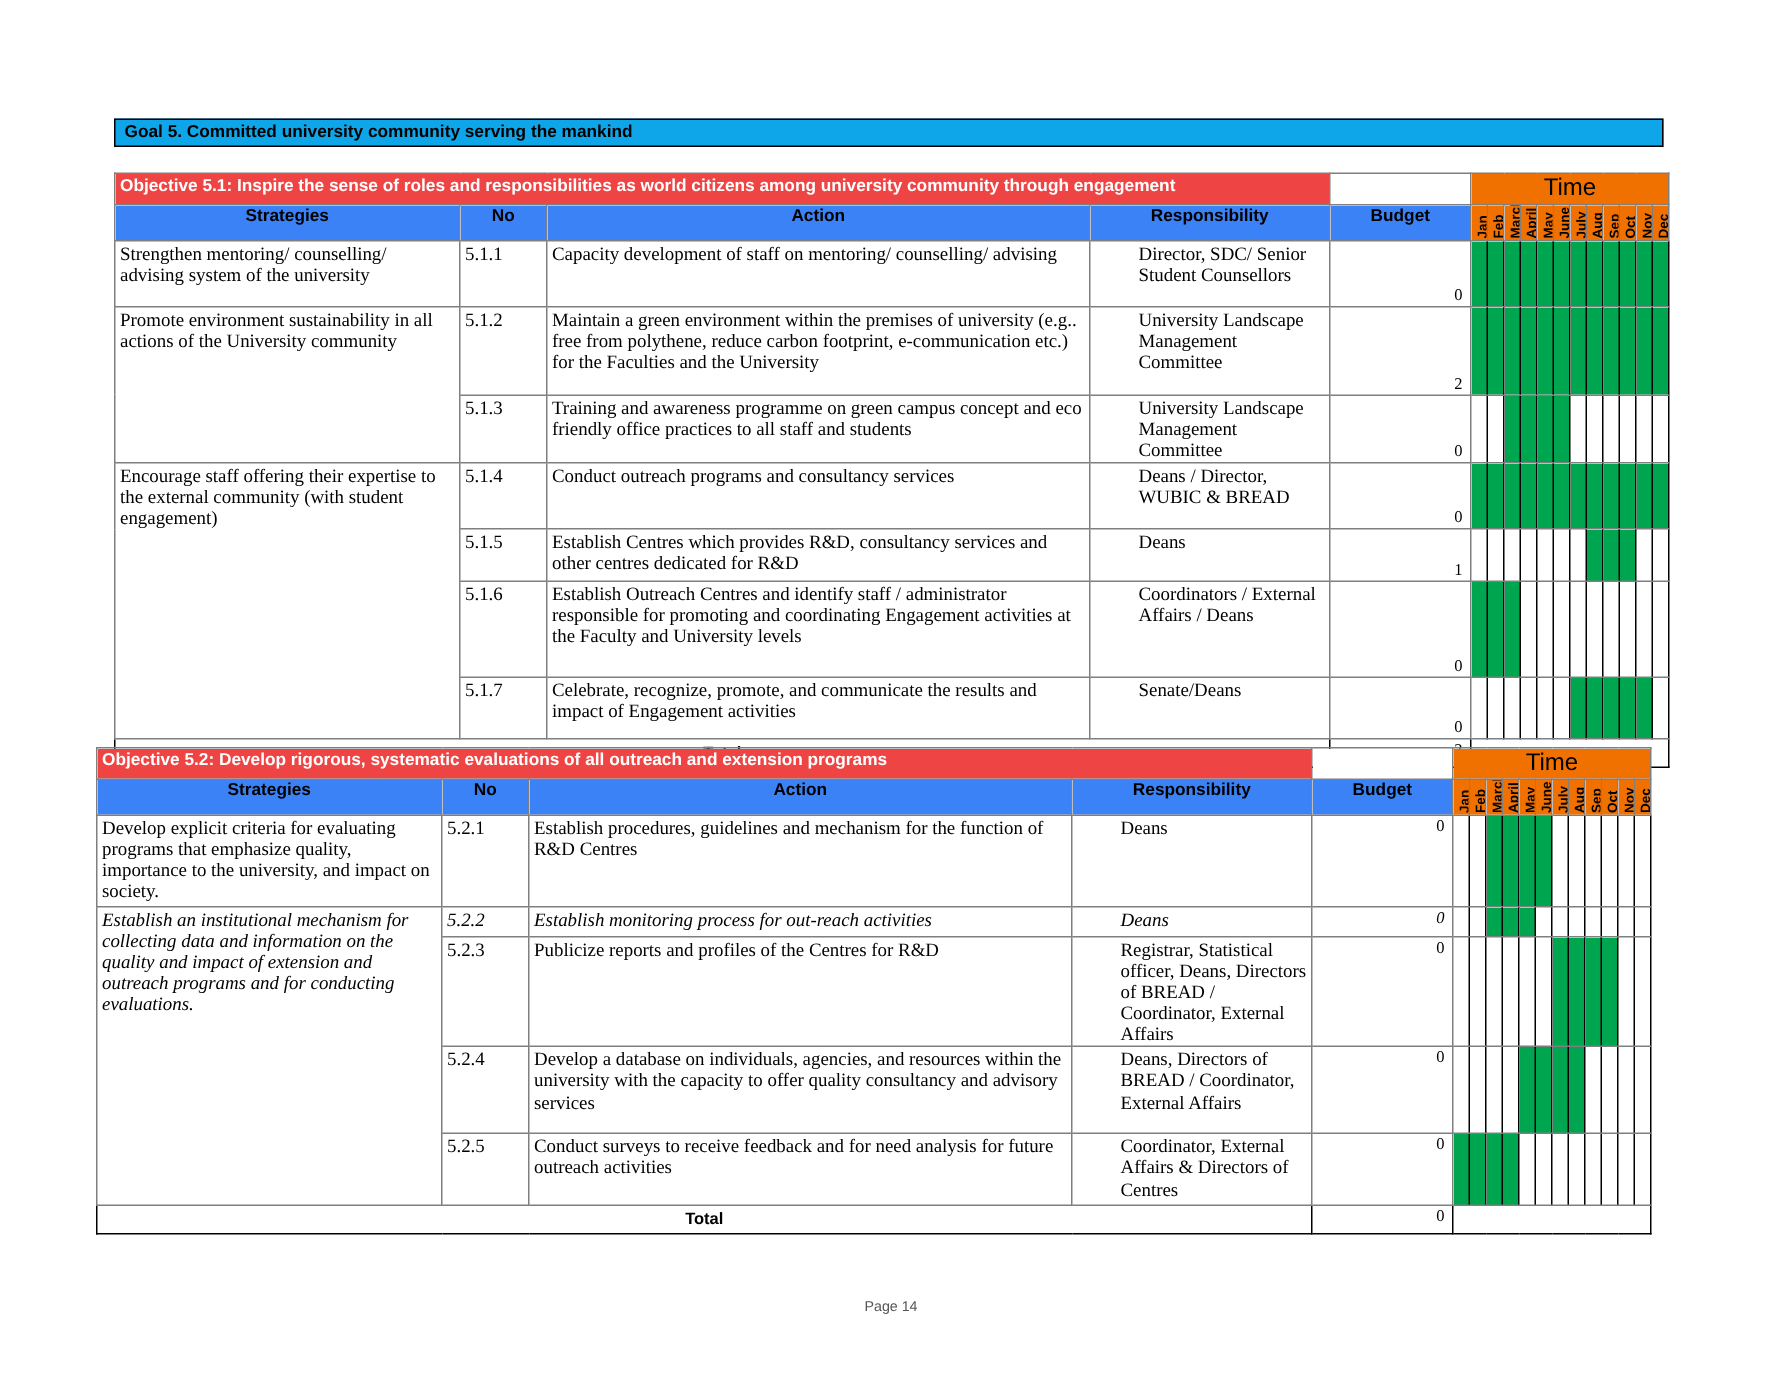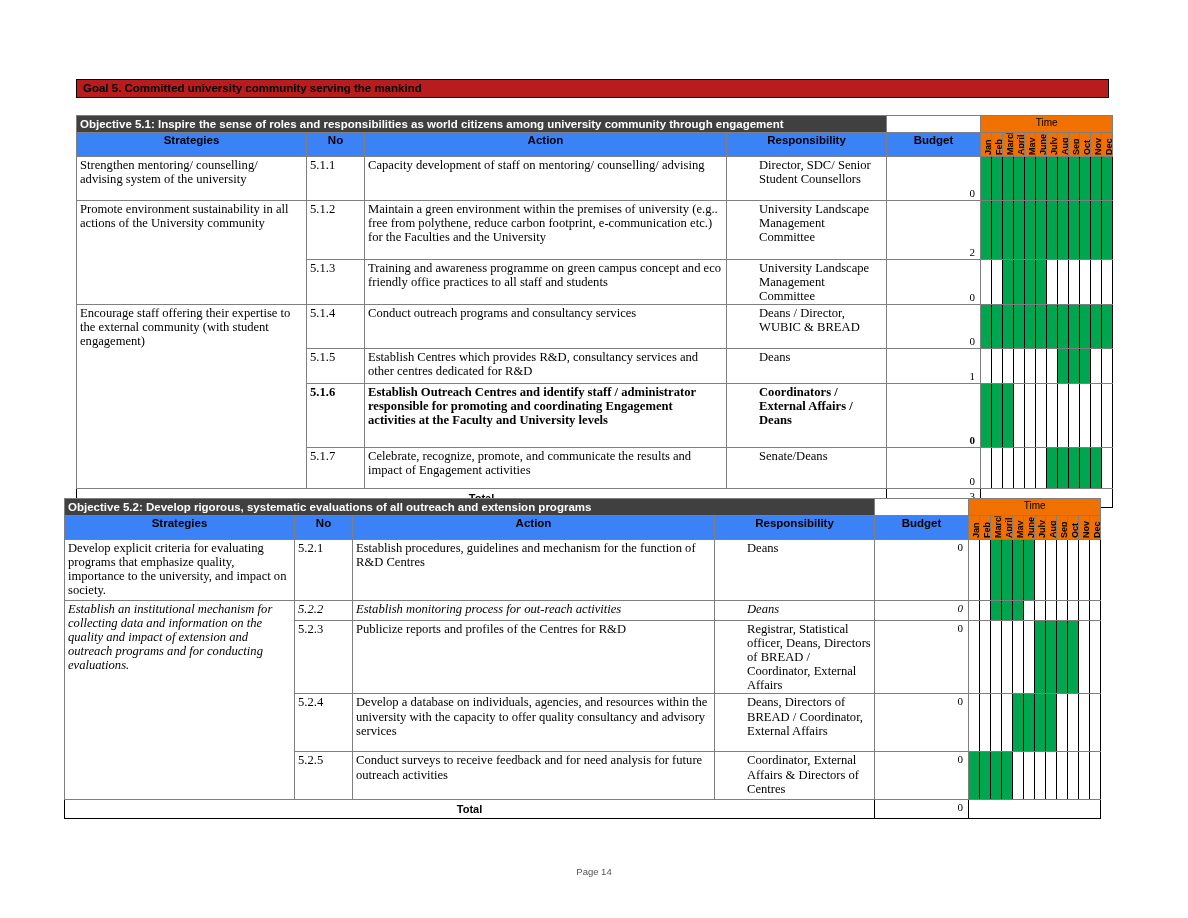--- a/index.html
+++ b/index.html
@@ -22,21 +22,21 @@
     height: 918px;
   }
 
   
   .goal-banner {
     position: absolute;
     left: 76px;
     top: 79px;
     width: 1033px;
     height: 19px;
-    background: #b91c1c;
+    background: #0ea5e9;
     border: 1px solid #000000;
     box-sizing: border-box;
     font-family: "Liberation Sans", sans-serif;
     font-weight: bold;
     font-size: 11.5px;
     line-height: 17px;
     padding-left: 6px;
     color: #000000;
     white-space: nowrap;
     overflow: hidden;
@@ -56,21 +56,21 @@
   .tbl td, .tbl th {
     border: 1px solid #7f7f7f;
     vertical-align: top;
     padding: 1px 3px 1px 3px;
     box-sizing: border-box;
     overflow: hidden;
   }
 
   
   .objective-bar {
-    background: #404040;
+    background: #ef4444;
     color: #ffffff;
     font-family: "Liberation Sans", sans-serif;
     font-weight: bold;
     font-size: 11.5px;
     line-height: 14px;
     padding: 1px 4px;
     border: 1px solid #000000;
     text-align: left;
     vertical-align: middle;
     white-space: nowrap;
@@ -80,21 +80,21 @@
     background: #ffffff;
   }
 
   
   .time-head {
     background: #F07000;
     border: 1px solid #000000;
     text-align: center;
     vertical-align: middle;
     font-family: "Liberation Sans", sans-serif;
-    font-size: 10px;
+    font-size: 16px;
     font-weight: normal;
     color: #000000;
     padding: 0;
   }
 
   
   .colhead {
     background: #3b82f6;
     border: 1px solid #000000;
     font-family: "Liberation Sans", sans-serif;
@@ -345,21 +345,21 @@
           <td class="gantt"></td>
           <td class="gantt"></td>
           <td class="gantt"></td>
           <td class="gantt"></td>
           <td class="gantt on"></td>
           <td class="gantt on"></td>
           <td class="gantt on"></td>
           <td class="gantt"></td>
           <td class="gantt"></td>
         </tr>
-        <tr style="height: 64px; font-weight: bold;">
+        <tr style="height: 64px;">
           <td class="c-no">5.1.6</td>
           <td class="c-action">Establish Outreach Centres and identify staff / administrator responsible for promoting and coordinating Engagement activities at the Faculty and University levels</td>
           <td class="c-resp">Coordinators / External Affairs / Deans</td>
           <td class="c-budget">0</td>
           <td class="gantt on"></td>
           <td class="gantt on"></td>
           <td class="gantt on"></td>
           <td class="gantt"></td>
           <td class="gantt"></td>
           <td class="gantt"></td>

